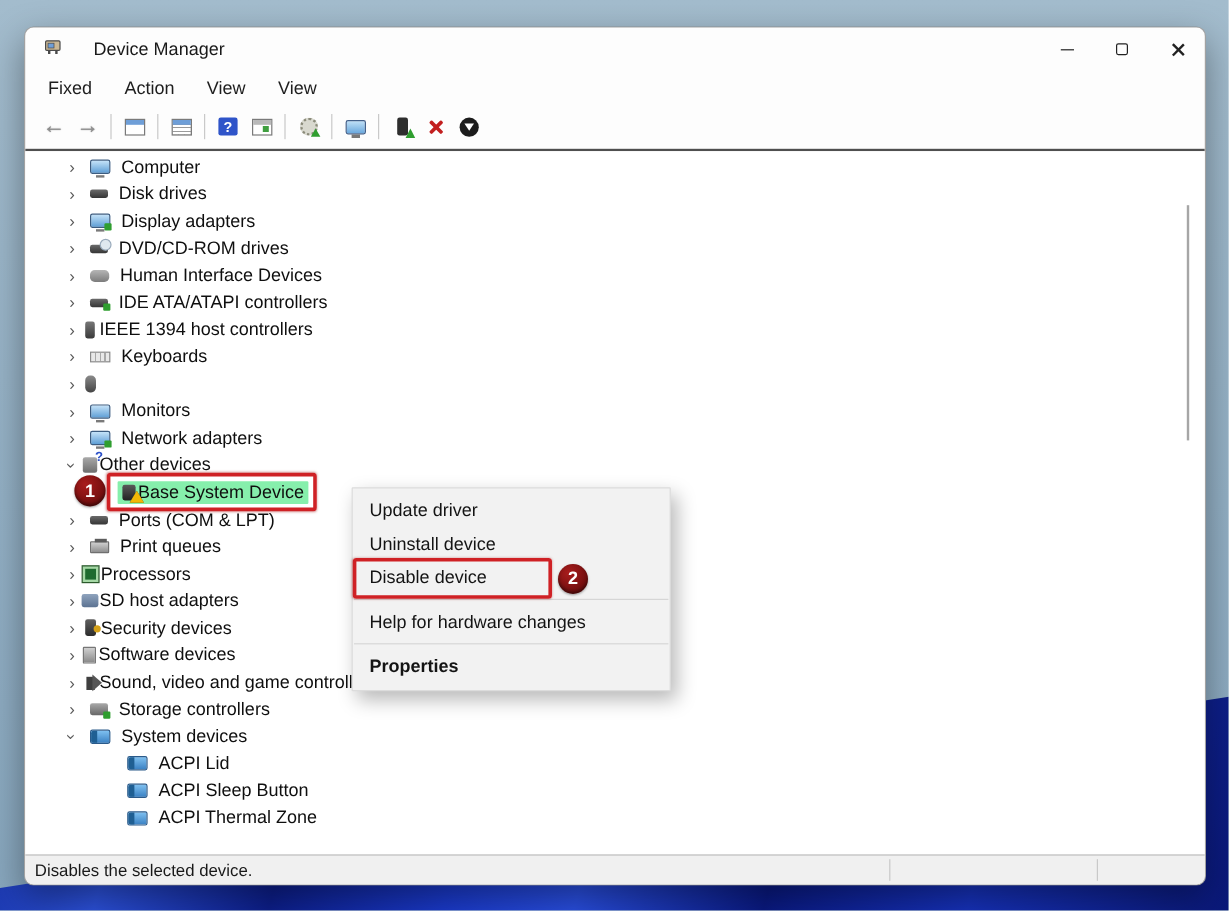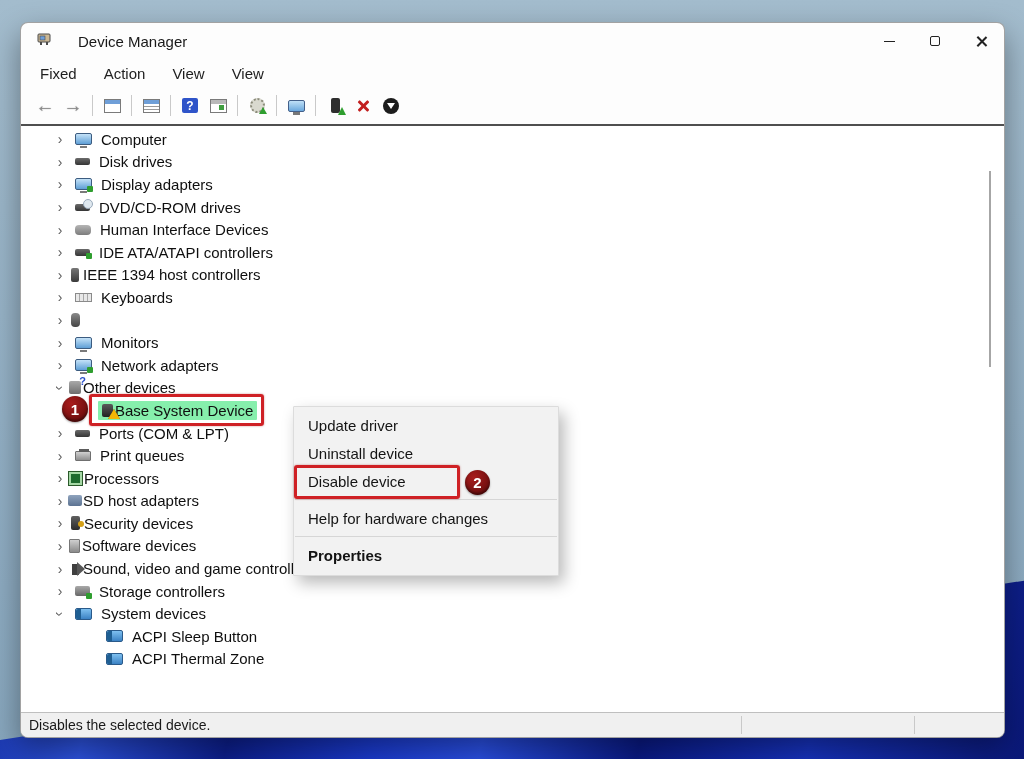--- a/index.html
+++ b/index.html
@@ -351,20 +351,25 @@
           <span>Storage controllers</span>
         </div>
         <div class="row">
           <span class="chev open">›</span>
           <span class="ticon ti ti-board"></span>
           <span>System devices</span>
         </div>
         <div class="row lvl1">
           <span class="chev">›</span>
           <span class="ticon ti ti-board"></span>
+          <span>ACPI Lid</span>
+        </div>
+        <div class="row lvl1">
+          <span class="chev">›</span>
+          <span class="ticon ti ti-board"></span>
           <span>ACPI Sleep Button</span>
         </div>
         <div class="row lvl1">
           <span class="chev">›</span>
           <span class="ticon ti ti-board"></span>
           <span>ACPI Thermal Zone</span>
         </div>
 
       </div>
 

